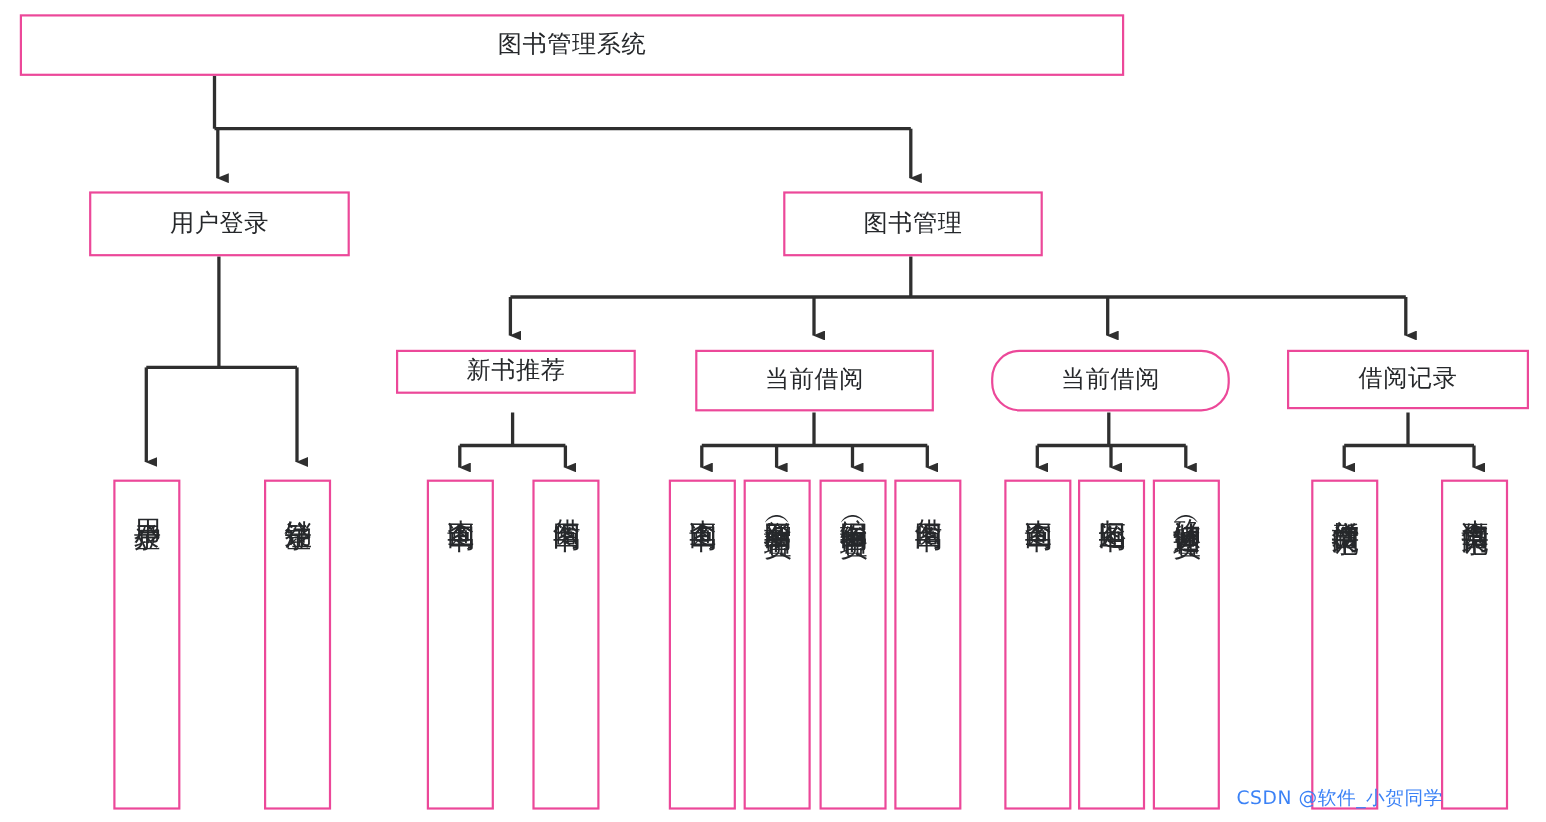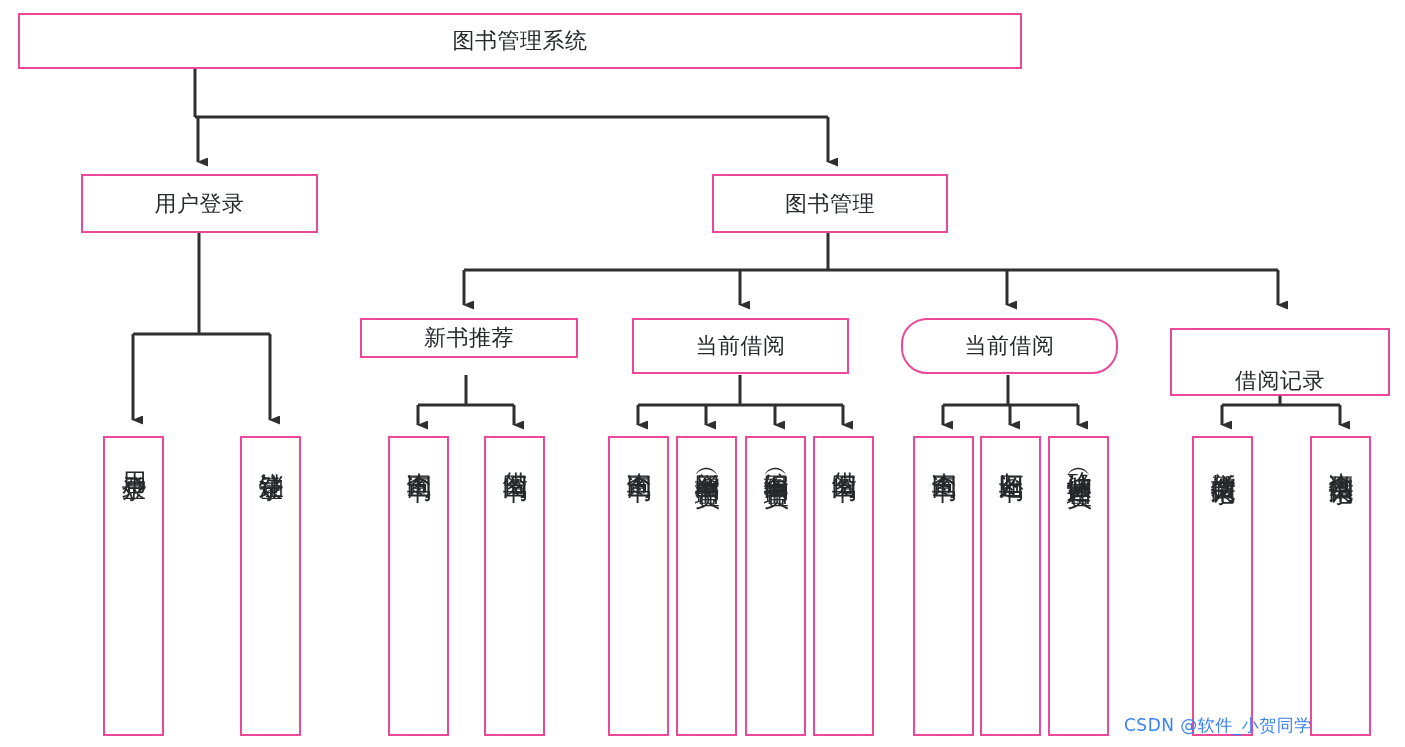--- a/index.html
+++ b/index.html
@@ -138,21 +138,21 @@
 
   <div class="node horizontal" style="left:360px; top:318px; width:218px; height:40px;">
     <span class="node-label">新书推荐</span>
   </div>
   <div class="node horizontal" style="left:632px; top:318px; width:217px; height:56px;">
     <span class="node-label">当前借阅</span>
   </div>
   <div class="node horizontal" style="left:901px; top:318px; width:217px; height:56px;border-radius:26px;">
     <span class="node-label">当前借阅</span>
   </div>
-  <div class="node horizontal" style="left:1170px; top:328px; width:220px; height:68px;align-items:flex-end;">
+  <div class="node horizontal" style="left:1170px; top:318px; width:220px; height:54px;">
     <span class="node-label">借阅记录</span>
   </div>
 
   <div class="node vertical" style="left:103px; top:436px; width:61px; height:300px;">
     <span class="node-label">用户登录</span>
   </div>
   <div class="node vertical" style="left:240px; top:436px; width:61px; height:300px;">
     <span class="node-label">注销登录</span>
   </div>
 

